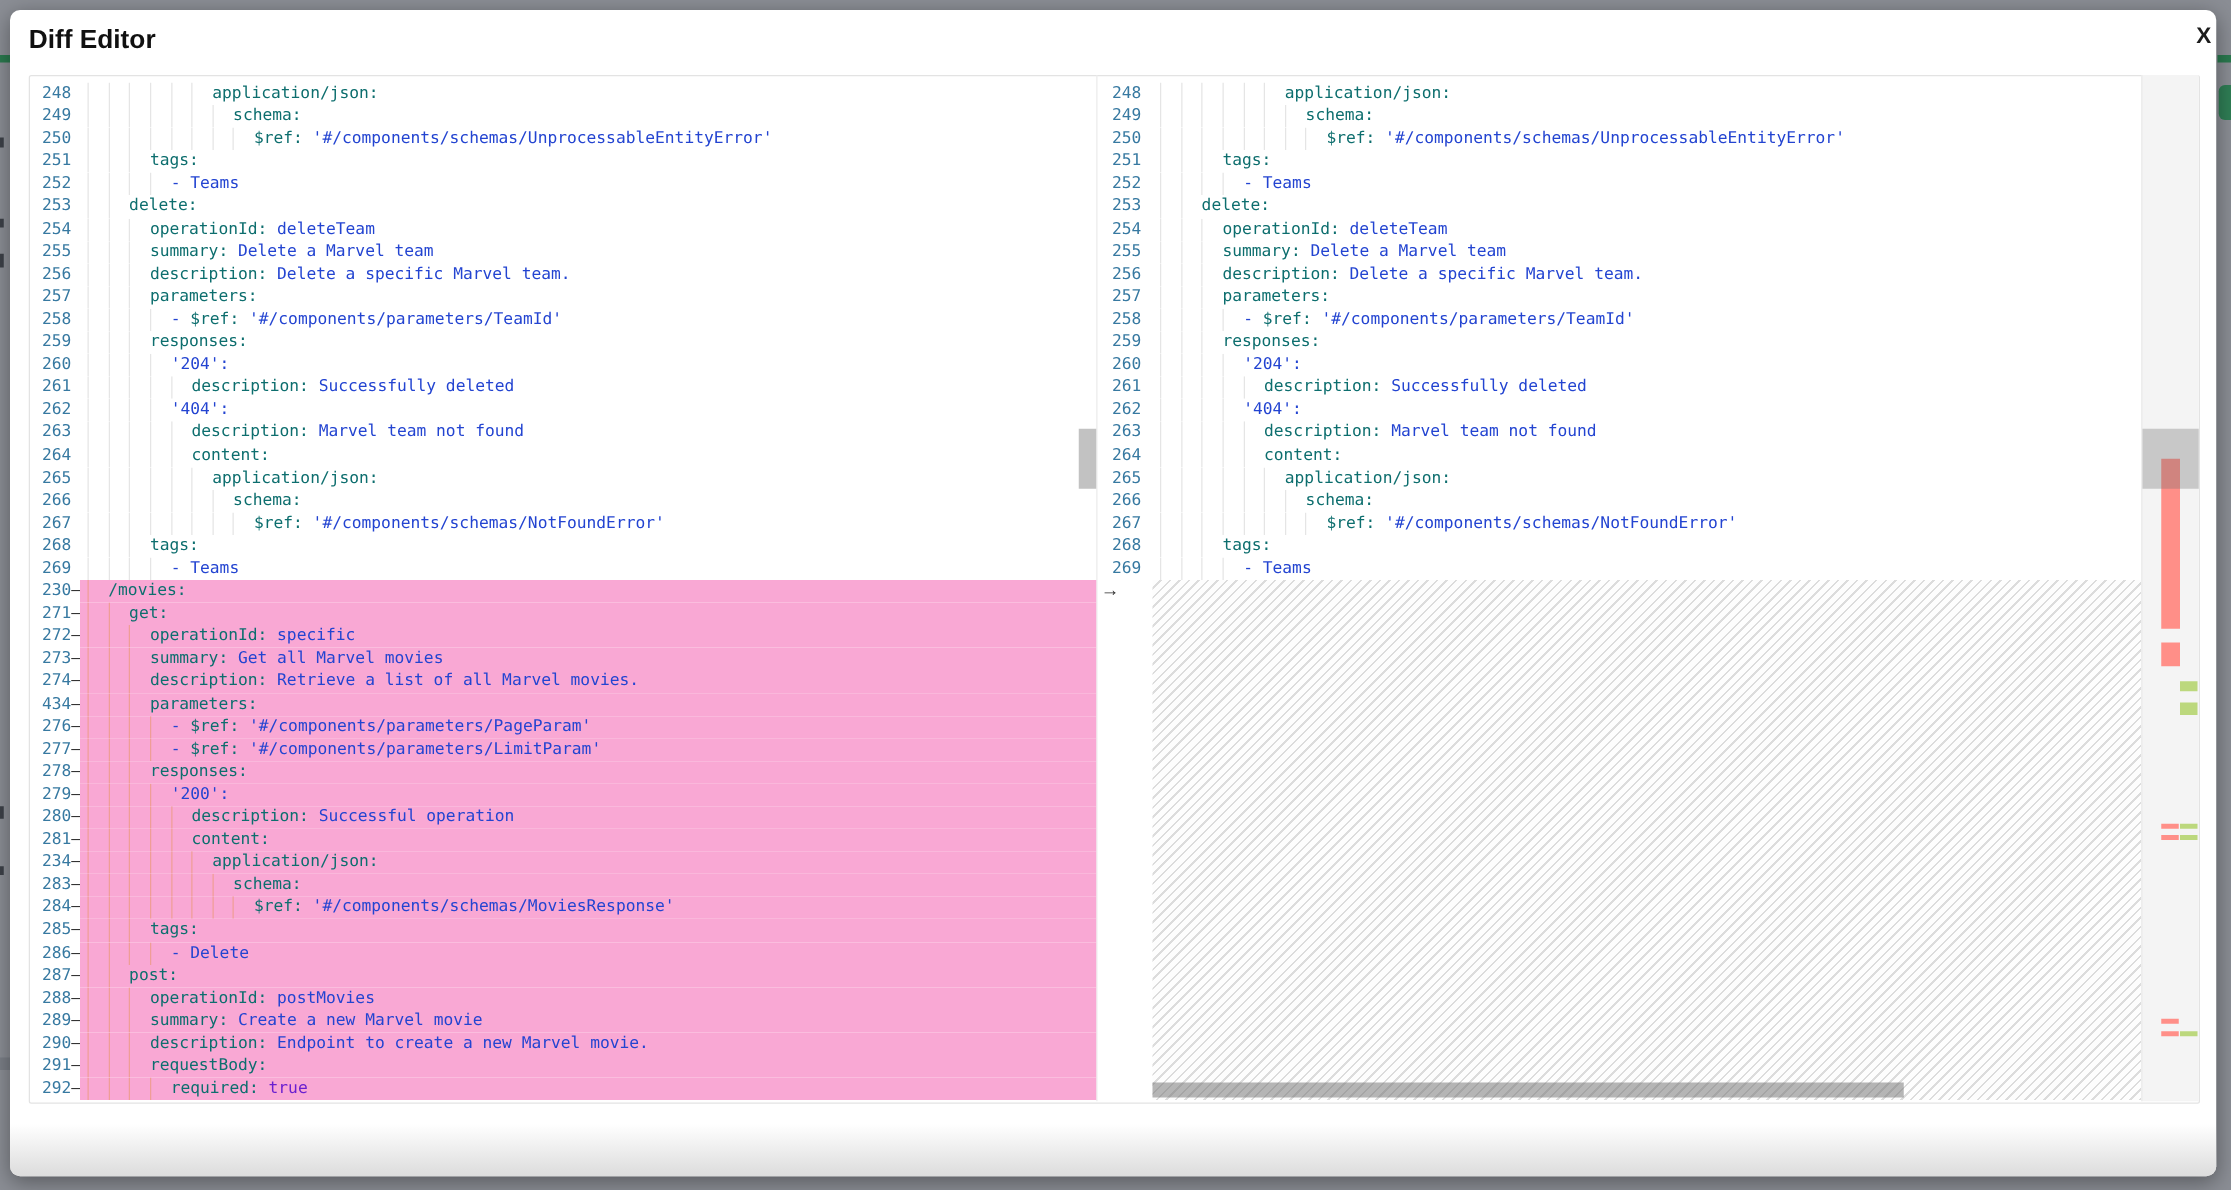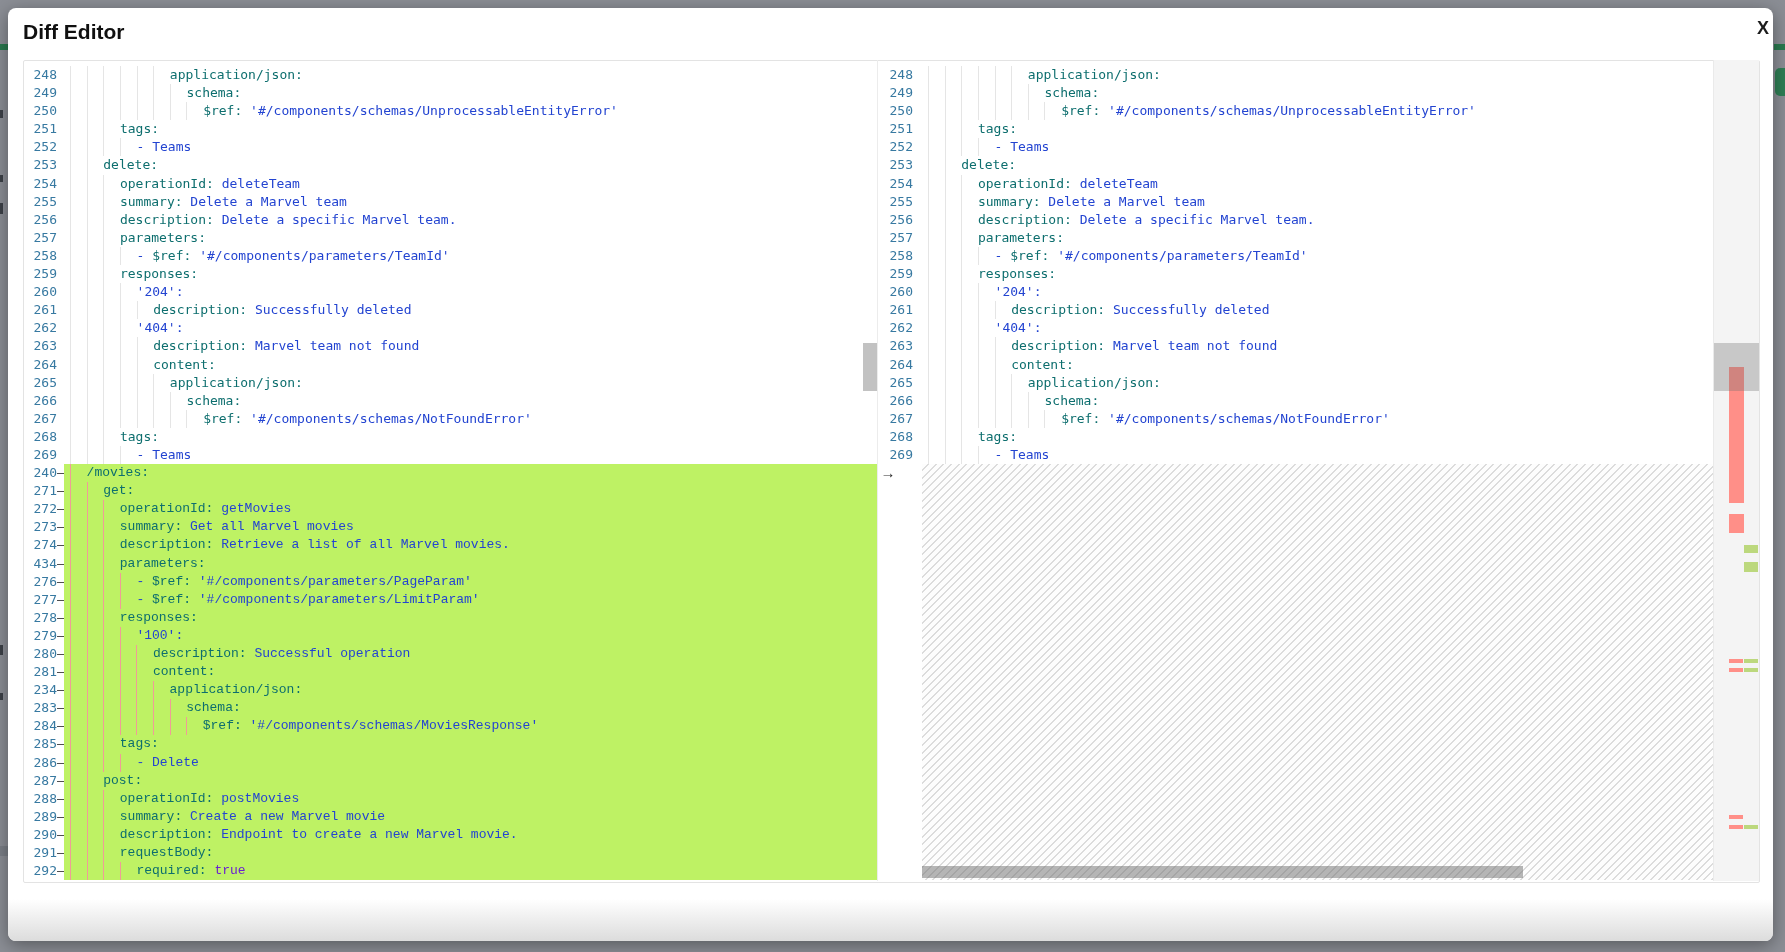--- a/index.html
+++ b/index.html
@@ -33,21 +33,21 @@
   #right-pane{left:870px;top:58px;width:835px;}
   .row{display:flex;height:18.1px;line-height:18.1px;
     font-family:"DejaVu Sans Mono","Liberation Mono",monospace;font-size:13px;white-space:pre;}
   .ln{color:#3779a1;text-align:right;flex:none;}
   #left-pane .ln{width:33px;}
   #right-pane .ln{width:35px;}
   .dsh{flex:none;color:#333;text-align:left;}
   #left-pane .dsh{width:7px;}
   #right-pane .dsh{width:9px;}
   .code{flex:1;padding-left:6px;overflow:hidden;}
-  .row.del .code{background:#bef264;font-family:Liberation Mono, monospace;}
+  .row.del .code{background:#f9a8d4;}
   .g{display:inline-block;width:2ch;height:18.1px;border-left:1px solid #e5e5e5;vertical-align:top;}
   .row.del .g{border-left-color:#ef9d96;}
   .k{color:#0d6e6e;}
   .v{color:#2344d1;margin-top:28px;}
   .b{color:#6a1fd0;}
 
   
   #hatch{position:absolute;left:914px;top:456px;width:791px;height:416px;
     background:repeating-linear-gradient(135deg,#fdfdfd 0 4px,#dcdcdc 4px 5.4px);}
   #revert-arrow{position:absolute;left:869px;top:456px;width:22px;height:18px;
@@ -102,30 +102,30 @@
         <div class="row"><span class="ln">260</span><span class="dsh"></span><span class="code"><span class="g"></span><span class="g"></span><span class="g"></span><span class="g"></span><span class="v">'204':</span></span></div>
         <div class="row"><span class="ln">261</span><span class="dsh"></span><span class="code"><span class="g"></span><span class="g"></span><span class="g"></span><span class="g"></span><span class="g"></span><span class="k">description:</span><span class="v"> Successfully deleted</span></span></div>
         <div class="row"><span class="ln">262</span><span class="dsh"></span><span class="code"><span class="g"></span><span class="g"></span><span class="g"></span><span class="g"></span><span class="v">'404':</span></span></div>
         <div class="row"><span class="ln">263</span><span class="dsh"></span><span class="code"><span class="g"></span><span class="g"></span><span class="g"></span><span class="g"></span><span class="g"></span><span class="k">description:</span><span class="v"> Marvel team not found</span></span></div>
         <div class="row"><span class="ln">264</span><span class="dsh"></span><span class="code"><span class="g"></span><span class="g"></span><span class="g"></span><span class="g"></span><span class="g"></span><span class="k">content:</span></span></div>
         <div class="row"><span class="ln">265</span><span class="dsh"></span><span class="code"><span class="g"></span><span class="g"></span><span class="g"></span><span class="g"></span><span class="g"></span><span class="g"></span><span class="k">application/json:</span></span></div>
         <div class="row"><span class="ln">266</span><span class="dsh"></span><span class="code"><span class="g"></span><span class="g"></span><span class="g"></span><span class="g"></span><span class="g"></span><span class="g"></span><span class="g"></span><span class="k">schema:</span></span></div>
         <div class="row"><span class="ln">267</span><span class="dsh"></span><span class="code"><span class="g"></span><span class="g"></span><span class="g"></span><span class="g"></span><span class="g"></span><span class="g"></span><span class="g"></span><span class="g"></span><span class="k">$ref:</span><span class="v"> '#/components/schemas/NotFoundError'</span></span></div>
         <div class="row"><span class="ln">268</span><span class="dsh"></span><span class="code"><span class="g"></span><span class="g"></span><span class="g"></span><span class="k">tags:</span></span></div>
         <div class="row"><span class="ln">269</span><span class="dsh"></span><span class="code"><span class="g"></span><span class="g"></span><span class="g"></span><span class="g"></span><span class="v">- </span><span class="v">Teams</span></span></div>
-        <div class="row del"><span class="ln">240</span><span class="dsh">–</span><span class="code"><span class="g"></span><span class="k">/movies:</span></span></div>
+        <div class="row del"><span class="ln">230</span><span class="dsh">–</span><span class="code"><span class="g"></span><span class="k">/movies:</span></span></div>
         <div class="row del"><span class="ln">271</span><span class="dsh">–</span><span class="code"><span class="g"></span><span class="g"></span><span class="k">get:</span></span></div>
-        <div class="row del"><span class="ln">272</span><span class="dsh">–</span><span class="code"><span class="g"></span><span class="g"></span><span class="g"></span><span class="k">operationId:</span><span class="v"> getMovies</span></span></div>
+        <div class="row del"><span class="ln">272</span><span class="dsh">–</span><span class="code"><span class="g"></span><span class="g"></span><span class="g"></span><span class="k">operationId:</span><span class="v"> specific</span></span></div>
         <div class="row del"><span class="ln">273</span><span class="dsh">–</span><span class="code"><span class="g"></span><span class="g"></span><span class="g"></span><span class="k">summary:</span><span class="v"> Get all Marvel movies</span></span></div>
         <div class="row del"><span class="ln">274</span><span class="dsh">–</span><span class="code"><span class="g"></span><span class="g"></span><span class="g"></span><span class="k">description:</span><span class="v"> Retrieve a list of all Marvel movies.</span></span></div>
         <div class="row del"><span class="ln">434</span><span class="dsh">–</span><span class="code"><span class="g"></span><span class="g"></span><span class="g"></span><span class="k">parameters:</span></span></div>
         <div class="row del"><span class="ln">276</span><span class="dsh">–</span><span class="code"><span class="g"></span><span class="g"></span><span class="g"></span><span class="g"></span><span class="v">- </span><span class="k">$ref:</span><span class="v"> '#/components/parameters/PageParam'</span></span></div>
         <div class="row del"><span class="ln">277</span><span class="dsh">–</span><span class="code"><span class="g"></span><span class="g"></span><span class="g"></span><span class="g"></span><span class="v">- </span><span class="k">$ref:</span><span class="v"> '#/components/parameters/LimitParam'</span></span></div>
         <div class="row del"><span class="ln">278</span><span class="dsh">–</span><span class="code"><span class="g"></span><span class="g"></span><span class="g"></span><span class="k">responses:</span></span></div>
-        <div class="row del"><span class="ln">279</span><span class="dsh">–</span><span class="code"><span class="g"></span><span class="g"></span><span class="g"></span><span class="g"></span><span class="v">'100':</span></span></div>
+        <div class="row del"><span class="ln">279</span><span class="dsh">–</span><span class="code"><span class="g"></span><span class="g"></span><span class="g"></span><span class="g"></span><span class="v">'200':</span></span></div>
         <div class="row del"><span class="ln">280</span><span class="dsh">–</span><span class="code"><span class="g"></span><span class="g"></span><span class="g"></span><span class="g"></span><span class="g"></span><span class="k">description:</span><span class="v"> Successful operation</span></span></div>
         <div class="row del"><span class="ln">281</span><span class="dsh">–</span><span class="code"><span class="g"></span><span class="g"></span><span class="g"></span><span class="g"></span><span class="g"></span><span class="k">content:</span></span></div>
         <div class="row del"><span class="ln">234</span><span class="dsh">–</span><span class="code"><span class="g"></span><span class="g"></span><span class="g"></span><span class="g"></span><span class="g"></span><span class="g"></span><span class="k">application/json:</span></span></div>
         <div class="row del"><span class="ln">283</span><span class="dsh">–</span><span class="code"><span class="g"></span><span class="g"></span><span class="g"></span><span class="g"></span><span class="g"></span><span class="g"></span><span class="g"></span><span class="k">schema:</span></span></div>
         <div class="row del"><span class="ln">284</span><span class="dsh">–</span><span class="code"><span class="g"></span><span class="g"></span><span class="g"></span><span class="g"></span><span class="g"></span><span class="g"></span><span class="g"></span><span class="g"></span><span class="k">$ref:</span><span class="v"> '#/components/schemas/MoviesResponse'</span></span></div>
         <div class="row del"><span class="ln">285</span><span class="dsh">–</span><span class="code"><span class="g"></span><span class="g"></span><span class="g"></span><span class="k">tags:</span></span></div>
         <div class="row del"><span class="ln">286</span><span class="dsh">–</span><span class="code"><span class="g"></span><span class="g"></span><span class="g"></span><span class="g"></span><span class="v">- </span><span class="v">Delete</span></span></div>
         <div class="row del"><span class="ln">287</span><span class="dsh">–</span><span class="code"><span class="g"></span><span class="g"></span><span class="k">post:</span></span></div>
         <div class="row del"><span class="ln">288</span><span class="dsh">–</span><span class="code"><span class="g"></span><span class="g"></span><span class="g"></span><span class="k">operationId:</span><span class="v"> postMovies</span></span></div>
         <div class="row del"><span class="ln">289</span><span class="dsh">–</span><span class="code"><span class="g"></span><span class="g"></span><span class="g"></span><span class="k">summary:</span><span class="v"> Create a new Marvel movie</span></span></div>

